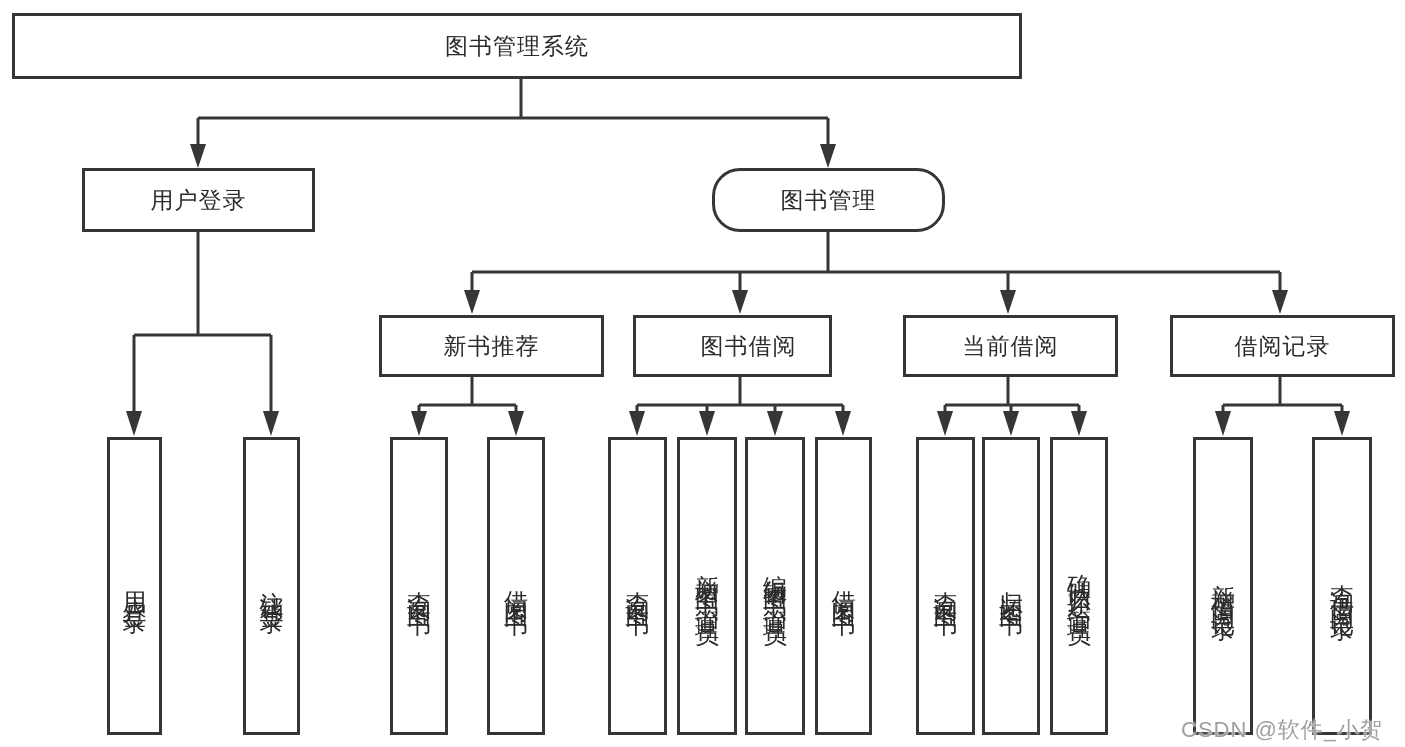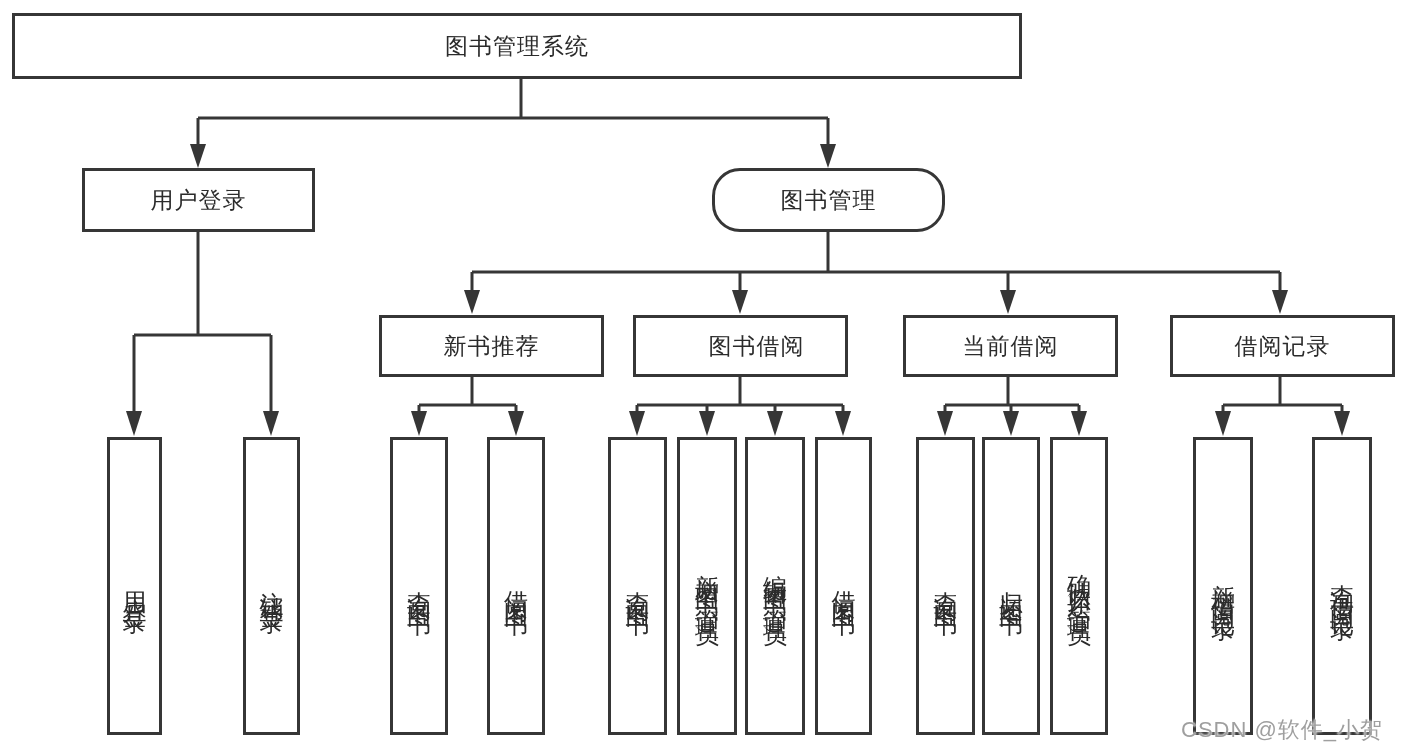--- a/index.html
+++ b/index.html
@@ -102,21 +102,21 @@
   <div class="node" style="left:82px; top:168px; width:233px; height:64px;">
     <span class="lbl">用户登录</span>
   </div>
   <div class="node" style="left:712px; top:168px; width:233px; height:64px;border-radius:28px;">
     <span class="lbl">图书管理</span>
   </div>
 
   <div class="node" style="left:360px; top:315px; width:225px; height:62px;margin-left:19px;">
     <span class="lbl">新书推荐</span>
   </div>
-  <div class="node" style="left:633px; top:315px; width:215px; height:62px;padding-left:32px;">
+  <div class="node" style="left:633px; top:315px; width:199px; height:62px;padding-left:32px;">
     <span class="lbl">图书借阅</span>
   </div>
   <div class="node" style="left:1170px; top:315px; width:225px; height:62px;">
     <span class="lbl">借阅记录</span>
   </div>
   <div class="node" style="left:903px; top:315px; width:215px; height:62px;">
     <span class="lbl">当前借阅</span>
   </div>
 
   <div class="node v" style="left:107px; top:437px; width:55px; height:298px;">

